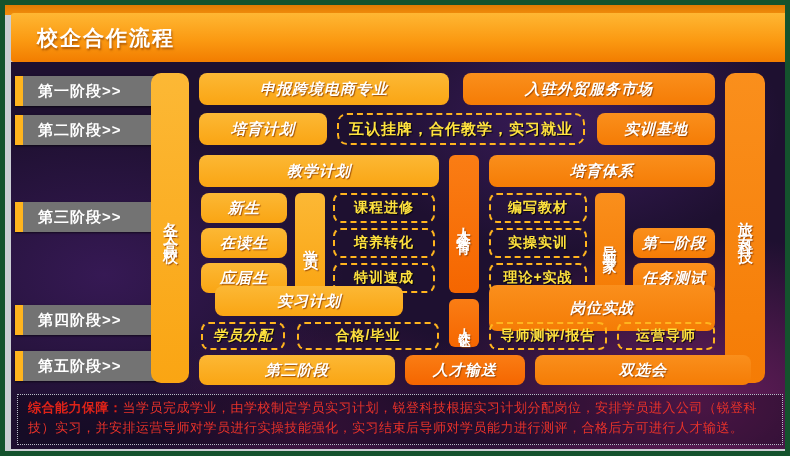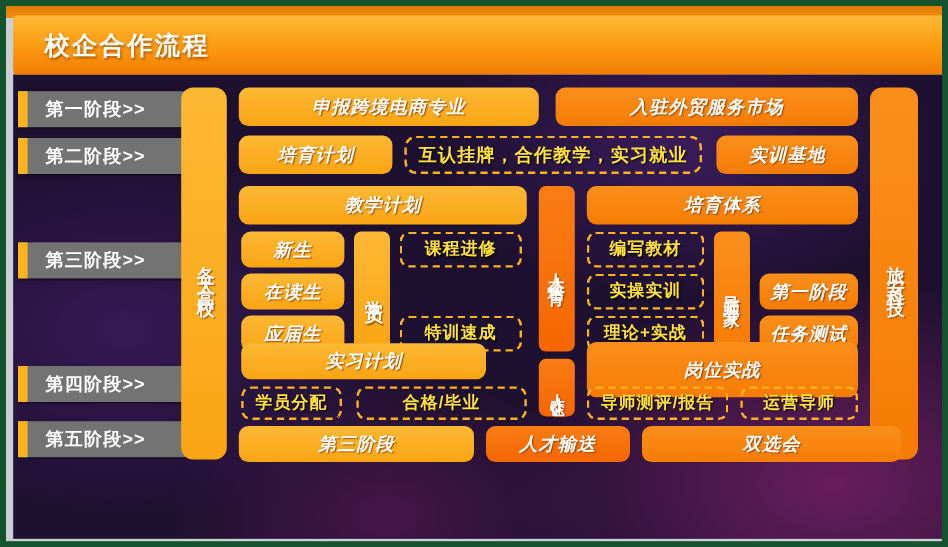--- a/index.html
+++ b/index.html
@@ -101,37 +101,41 @@
   <div class="abs node light" style="left:194px; top:150px; width:240px; height:32px;">教学计划</div>
   <div class="abs node dark" style="left:484px; top:150px; width:226px; height:32px;">培育体系</div>
   <div class="abs vbar deep" style="left:444px; top:150px; width:30px; height:138px; font-size:14px; letter-spacing:4px; border-radius:6px;">人才培育</div>
 
   <div class="abs node light" style="left:196px; top:188px; width:86px; height:30px;">新生</div>
   <div class="abs node light" style="left:196px; top:223px; width:86px; height:30px;">在读生</div>
   <div class="abs node light" style="left:196px; top:258px; width:86px; height:30px;">应届生</div>
   <div class="abs vbar light" style="left:290px; top:188px; width:30px; height:100px; font-size:15px; letter-spacing:5px; border-radius:6px;">学员</div>
 
   <div class="abs dashbox" style="left:328px; top:188px; width:102px; height:30px;">课程进修</div>
+  <div class="abs dashbox" style="left:328px; top:223px; width:102px; height:30px;">培养转化</div>
   <div class="abs dashbox" style="left:328px; top:258px; width:102px; height:30px;">特训速成</div>
 
   <div class="abs dashbox" style="left:484px; top:188px; width:98px; height:30px;">编写教材</div>
   <div class="abs dashbox" style="left:484px; top:223px; width:98px; height:30px;">实操实训</div>
   <div class="abs dashbox" style="left:484px; top:258px; width:98px; height:30px;">理论+实战</div>
 
   <div class="abs vbar dark" style="left:590px; top:188px; width:30px; height:100px; font-size:14px; letter-spacing:4px; border-radius:6px;">导师专家</div>
 
   <div class="abs node dark" style="left:628px; top:223px; width:82px; height:30px;">第一阶段</div>
   <div class="abs node dark" style="left:628px; top:258px; width:82px; height:30px;">任务测试</div>
 
-  <div class="abs node light" style="left:196px; top:281px; width:204px; height:30px;">实习计划</div>
+  <div class="abs node light" style="left:210px; top:281px; width:188px; height:30px;">实习计划</div>
   <div class="abs vbar deep" style="left:444px; top:294px; width:30px; height:48px; font-size:12px; letter-spacing:2px; border-radius:6px;">人才认证</div>
   <div class="abs node dark" style="left:484px; top:280px; width:226px; height:46px;">岗位实战</div>
 
-  <div class="abs dashbox" style="left:196px; top:317px; width:84px; height:28px;">学员分配</div>
+  <div class="abs dashbox" style="left:196px; top:317px; width:84px; height:28px;font-style:italic;">学员分配</div>
   <div class="abs dashbox" style="left:292px; top:317px; width:142px; height:28px;">合格/毕业</div>
   <div class="abs dashbox" style="left:484px; top:317px; width:118px; height:28px;">导师测评/报告</div>
   <div class="abs dashbox" style="left:612px; top:317px; width:98px; height:28px;">运营导师</div>
 
   <div class="abs node light" style="left:194px; top:350px; width:196px; height:30px;">第三阶段</div>
   <div class="abs node deep" style="left:400px; top:350px; width:120px; height:30px;">人才输送</div>
   <div class="abs node dark" style="left:530px; top:350px; width:216px; height:30px;">双选会</div>
 
+  <div class="note">
+    <b>综合能力保障：</b><span>当学员完成学业，由学校制定学员实习计划，锐登科技根据实习计划分配岗位，安排学员进入公司（锐登科技）实习，并安排运营导师对学员进行实操技能强化，实习结束后导师对学员能力进行测评，合格后方可进行人才输送。</span>
+  </div>
 </div>
 
 </body></html>

